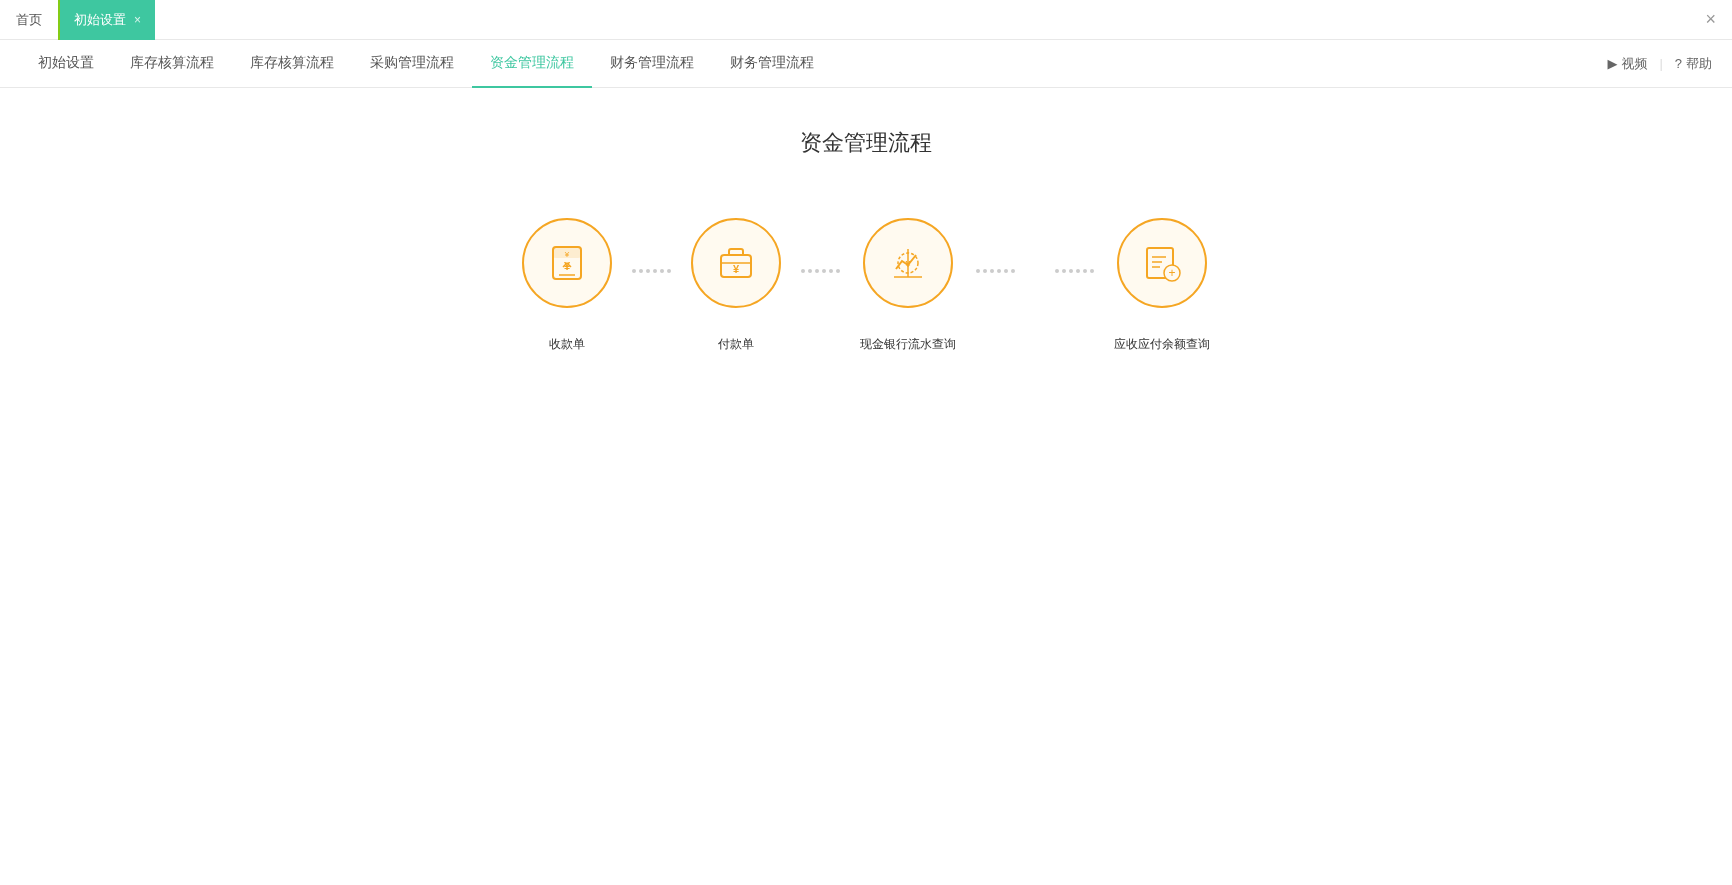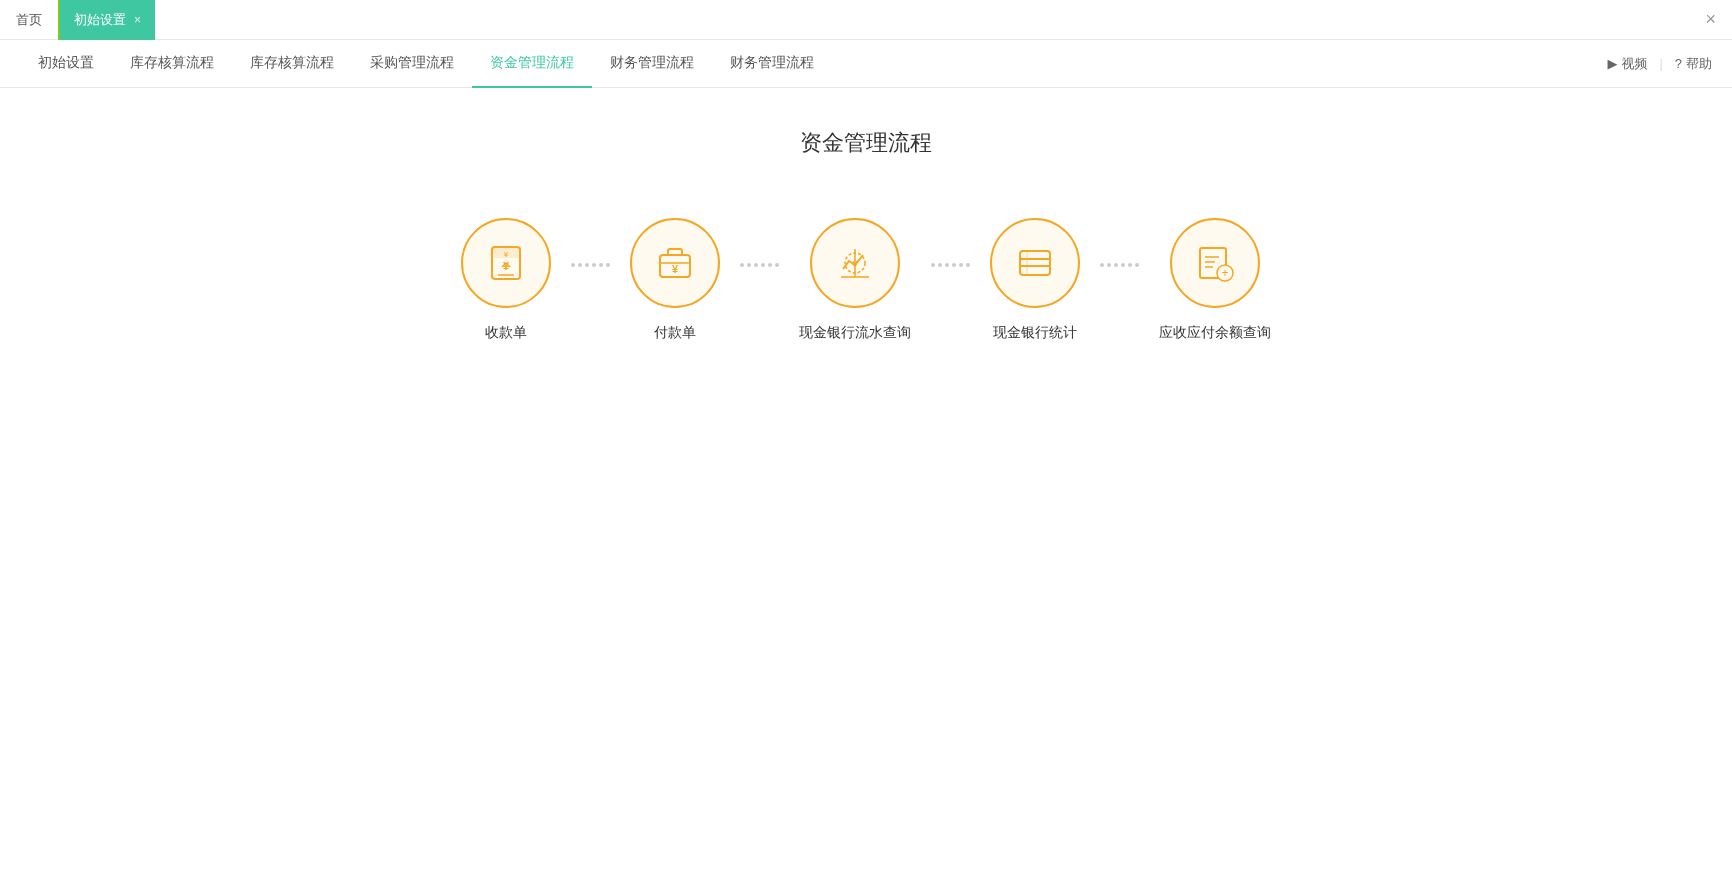--- a/index.html
+++ b/index.html
@@ -132,23 +132,24 @@
       border: 2px solid #f5a623;
       display: flex;
       align-items: center;
       justify-content: center;
     }
     .flow-icon-circle svg {
       width: 44px;
       height: 44px;
     }
     .flow-label {
-      font-size: 14px;
+      font-size: 12px;
       color: #333;
       text-align: center;
+      margin-top: 12px;
     }
     .flow-connector {
       display: flex;
       align-items: center;
       padding: 0 20px;
       padding-bottom: 30px;
       color: #ccc;
       font-size: 20px;
       letter-spacing: 2px;
     }
@@ -282,31 +283,20 @@
       <div class="dots">
         <div class="dot"></div>
           <div class="dot"></div>
           <div class="dot"></div>
         <div class="dot"></div>
           <div class="dot"></div>
           <div class="dot"></div>
       </div>
     </div>
 
-    <div class="flow-item">
-      <div class="flow-icon-circle">
-        <svg viewBox="0 0 44 44" fill="none" xmlns="http://www.w3.org/2000/svg">
-          <rect x="7" y="10" width="30" height="24" rx="3" stroke="#f5a623" stroke-width="2" fill="none"></rect>
-          <line x1="7" y1="18" x2="37" y2="18" stroke="#f5a623" stroke-width="2"></line>
-          <line x1="7" y1="25" x2="37" y2="25" stroke="#f5a623" stroke-width="2"></line>
-          <line x1="14" y1="10" x2="14" y2="34" stroke="#f5a623" stroke-width="1" opacity="0.4"></line>
-        </svg>
-      </div>
-      <span class="flow-label">现金银行统计</span>
-    </div>
 
     <div class="flow-connector">
       <div class="dots">
         <div class="dot"></div>
           <div class="dot"></div>
           <div class="dot"></div>
         <div class="dot"></div>
           <div class="dot"></div>
           <div class="dot"></div>
       </div>

